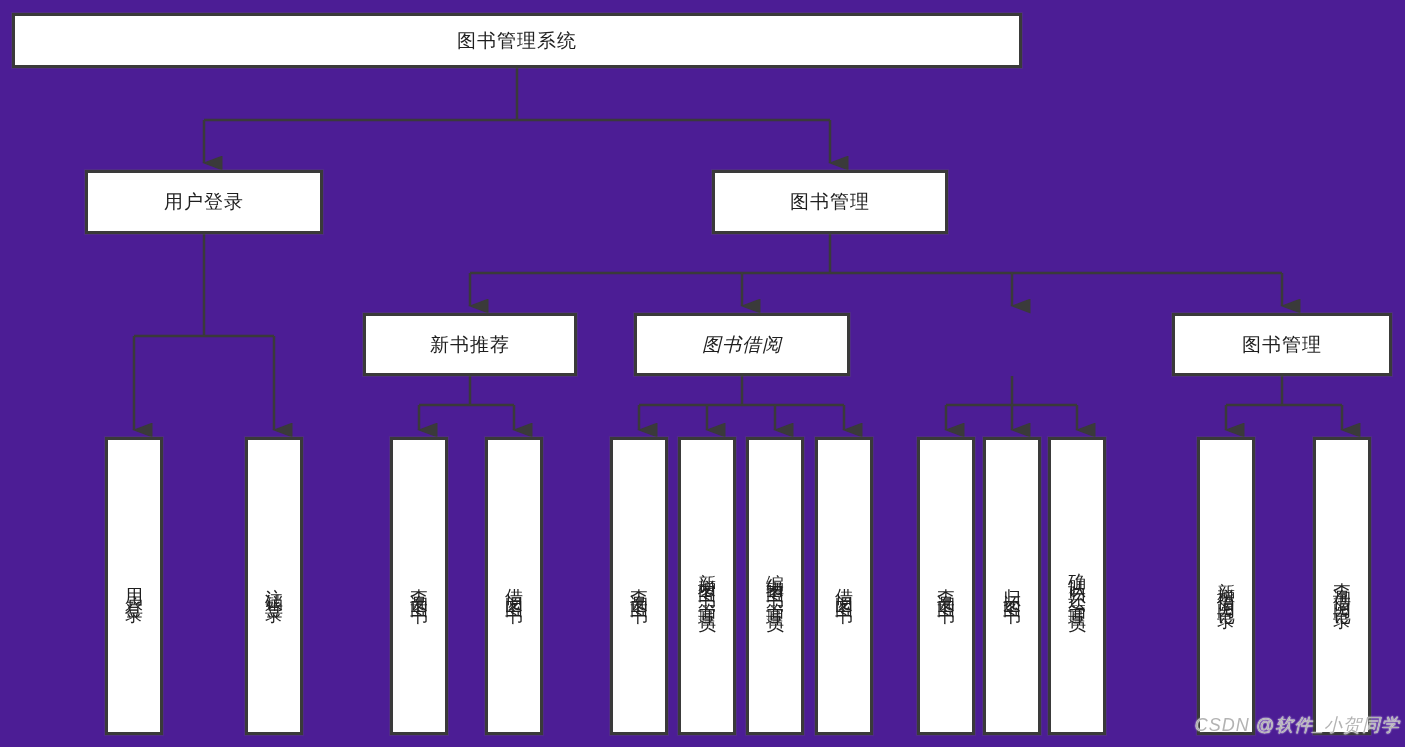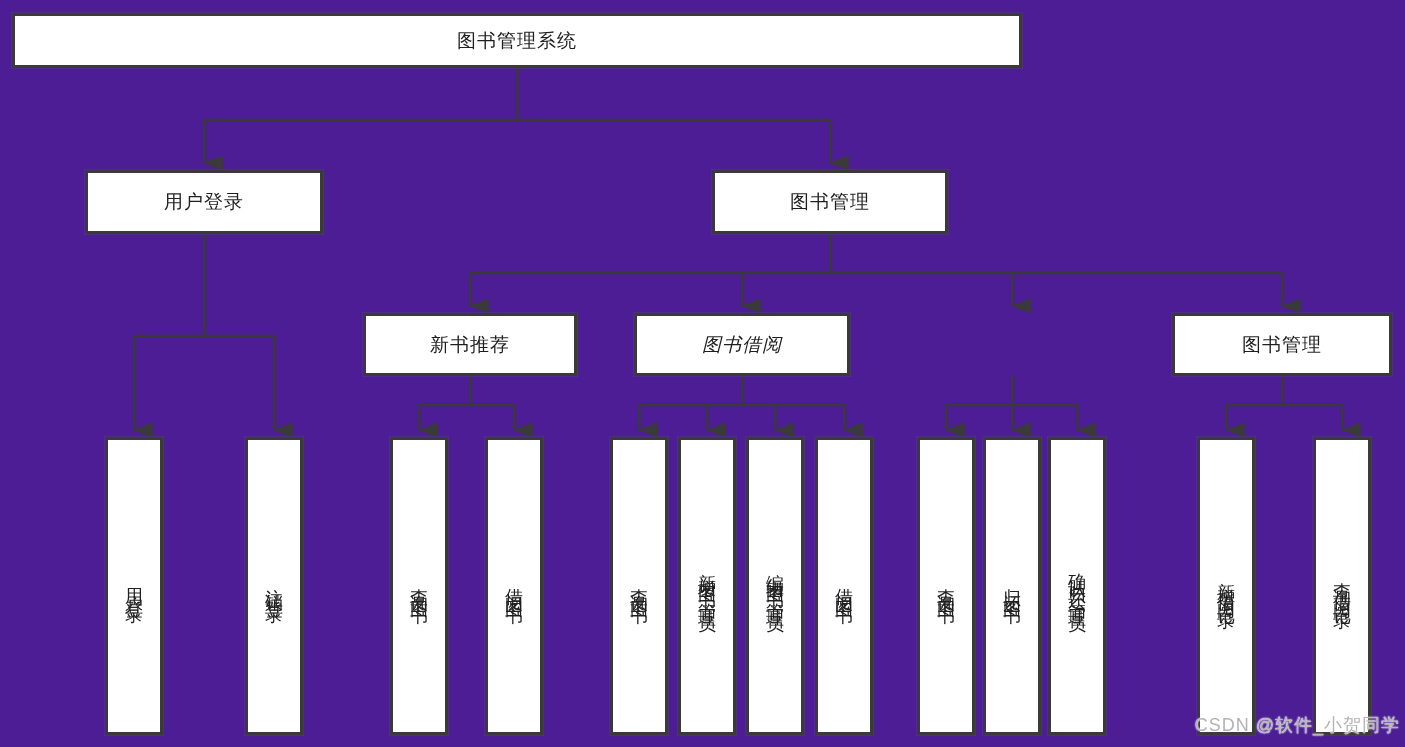--- a/index.html
+++ b/index.html
@@ -35,20 +35,21 @@
   }
   .watermark{
     position:absolute;
     right:5px;
     top:713px;
     font-size:18px;
     color:#b3b3b3;
     letter-spacing:1px;
     text-shadow:0 0 2px #ffffff,0 0 1px #ffffff;
     white-space:nowrap;
+    font-style:italic;
   }
 </style>
 </head>
 <body>
 
 <div id="stage">
 
   <svg id="wires" width="1405" height="747" viewBox="0 0 1405 747">
     <defs>
       <marker id="arrow" markerWidth="8" markerHeight="10" refX="3" refY="7.4" orient="auto" markerUnits="strokeWidth">

